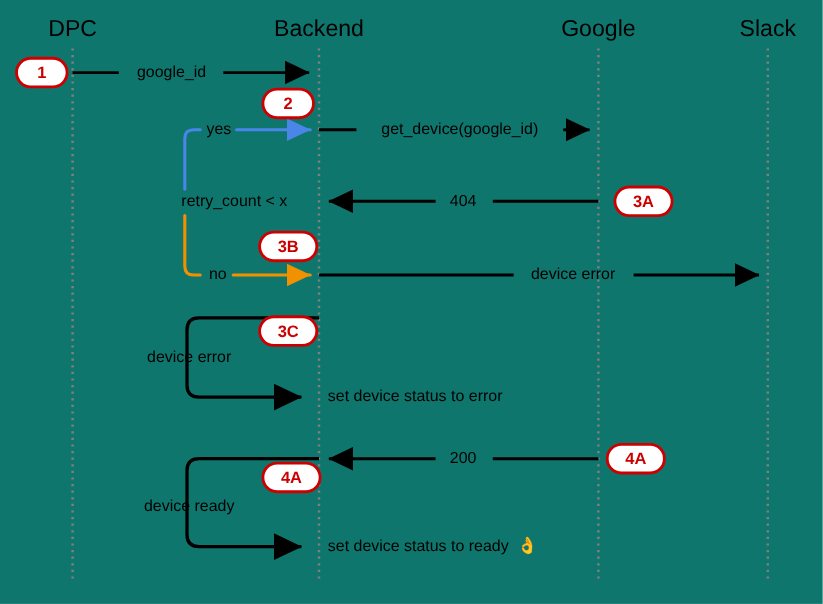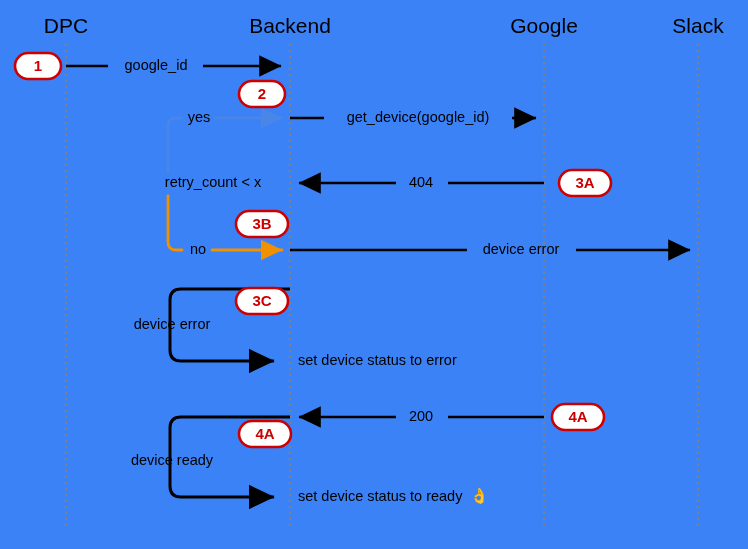--- a/index.html
+++ b/index.html
@@ -7,21 +7,21 @@
     padding: 0;
     background: #ffffff;
   }
   body {
     font-family: "Liberation Sans", sans-serif;
   }
   #diagram-root {
     position: relative;
     width: 748px;
     height: 549px;
-    background: #3b82f6;
+    background: #0f766e;
     overflow: hidden;
   }
   svg#sequence-diagram {
     display: block;
     width: 748px;
     height: 549px;
   }
   .lifeline {
     stroke: #808080;
     stroke-width: 2.2;

